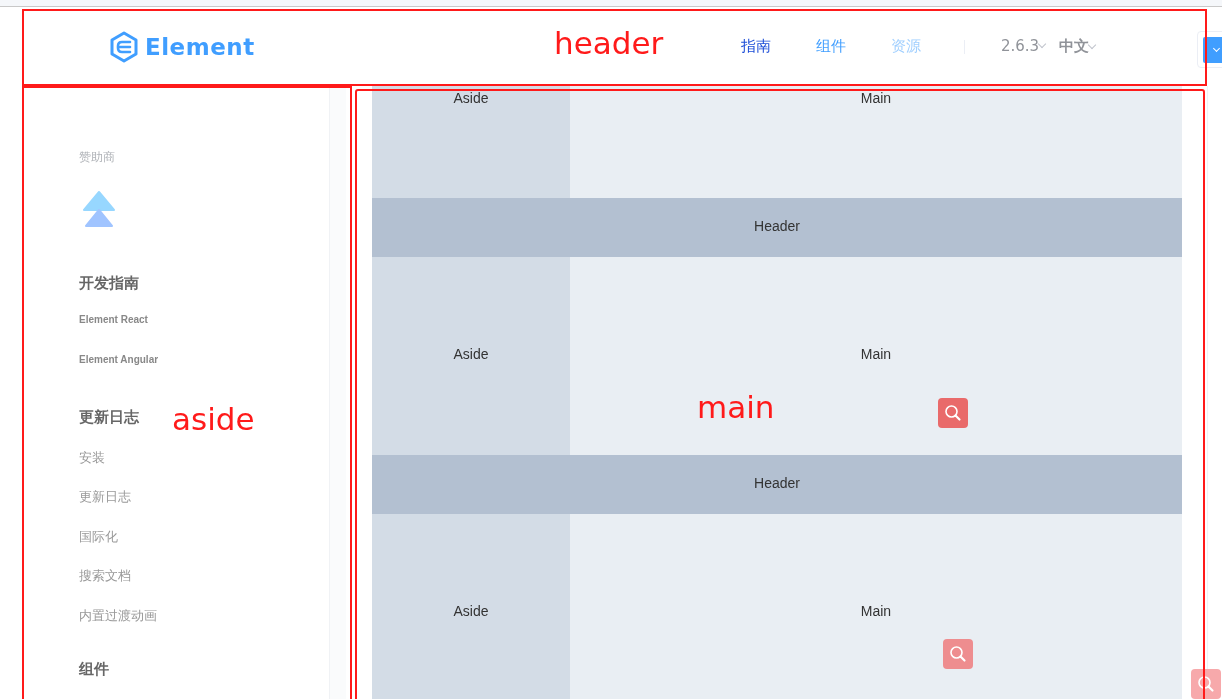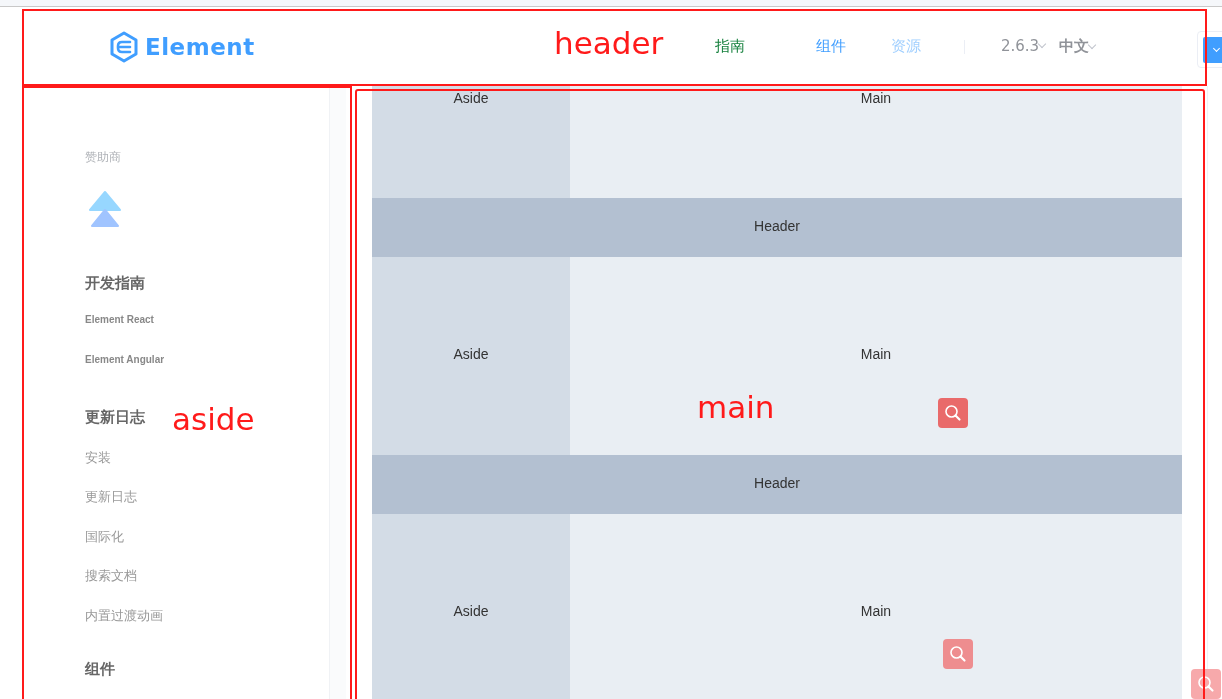--- a/index.html
+++ b/index.html
@@ -8,34 +8,34 @@
 
     .topline { position: absolute; left: 0; top: 0; width: 1222px; height: 7px; background: #f5f7fa; border-bottom: 1px solid #c8c8c8; }
 
     
     .site-header { position: absolute; left: 22px; top: 9px; width: 1151px; height: 75px; background: #fff; margin-left: 29px; }
     .logo { position: absolute; left: 58px; top: 22px; height: 32px; display: flex; align-items: center; gap: 6px; cursor: pointer; }
     .logo-text { font-family: "DejaVu Sans", sans-serif; font-size: 23px; font-weight: bold; color: #409eff; letter-spacing: 0.5px; }
     .search { position: absolute; left: 471px; top: 24px; width: 197px; height: 31px; border: 1px solid #dcdfe6; border-radius: 4px; background: #fff; padding: 0 14px; font-size: 12px; color: #c0c4cc; line-height: 29px; font-family: "DejaVu Sans", sans-serif; }
     .search::placeholder { color: #c0c4cc; }
     .nav { position: absolute; top: 28px; font-family: "DejaVu Sans", sans-serif; font-size: 15px; cursor: pointer; }
-    .nav-guide { left: 664px; color: #15803d; }
+    .nav-guide { left: 690px; color: #1d4ed8; }
     .nav-component { left: 765px; color: #409eff; }
     .nav-resource { left: 840px; color: #a0cfff; font-family: Liberation Serif, serif; }
     .nav-sep { position: absolute; left: 913px; top: 31px; width: 1px; height: 14px; background: #ebeef5; }
     .dropdown { position: absolute; top: 28px; display: flex; align-items: center; gap: 0; font-size: 15px; color: #909399; cursor: pointer; font-family: "DejaVu Sans", sans-serif; }
     .dd-version { left: 950px; }
     .dd-lang { left: 1008px; font-weight: bold; }
     .chev { display: inline-block; width: 6px; height: 6px; border-right: 1px solid #c0c4cc; border-bottom: 1px solid #c0c4cc; transform: rotate(45deg); margin-top: -4px; }
     .theme-btn { position: absolute; left: 1146px; top: 22px; width: 38px; height: 37px; border: 1px solid #ebeef5; border-radius: 4px; background: #fff; cursor: pointer; }
     .theme-btn-inner { position: absolute; left: 5px; top: 5px; width: 26px; height: 26px; background: #409eff; border-radius: 2px; display: flex; align-items: center; justify-content: center; }
     .theme-btn-inner .chev { border-color: #fff; width: 5px; height: 5px; }
 
     
-    .aside { position: absolute; left: 26px; top: 86px; width: 328px; height: 613px; background: #fff; }
+    .aside { position: absolute; left: 20px; top: 86px; width: 328px; height: 613px; background: #fff; }
     .aside-scroll { position: absolute; left: 329px; top: 86px; width: 17px; height: 613px; background: #fafbfc; border-left: 1px solid #f0f2f5; }
     .aside-label { position: absolute; left: 59px; font-family: "DejaVu Sans", sans-serif; cursor: default; }
     .sponsor-label { top: 63px; font-size: 12px; color: #b0b3b8; }
     .sponsor-logo { position: absolute; left: 62px; top: 104px; width: 34px; height: 40px; cursor: pointer; }
     .sec-title { font-size: 15px; color: #666; font-weight: bold; }
     .link-bold { font-size: 10px; color: #888; font-weight: bold; cursor: pointer; font-family: "Liberation Sans", sans-serif; }
     .link-sub { font-size: 13px; color: #999; cursor: pointer; }
 
     
     .main { position: absolute; left: 356px; top: 86px; width: 848px; height: 613px; background: #fff; overflow: hidden; }

